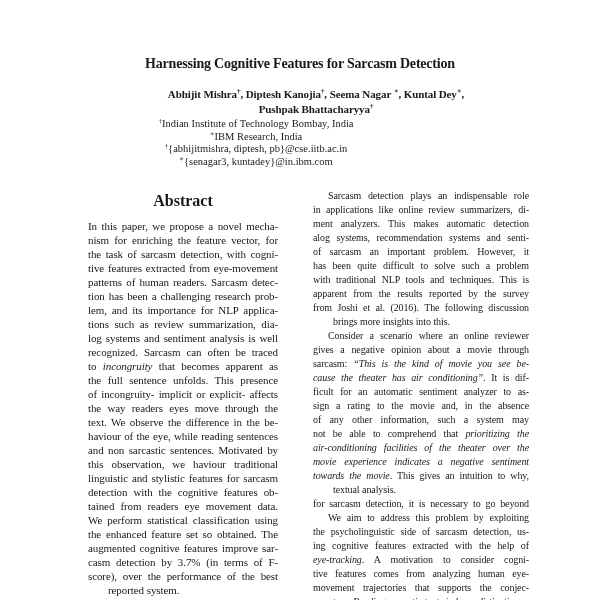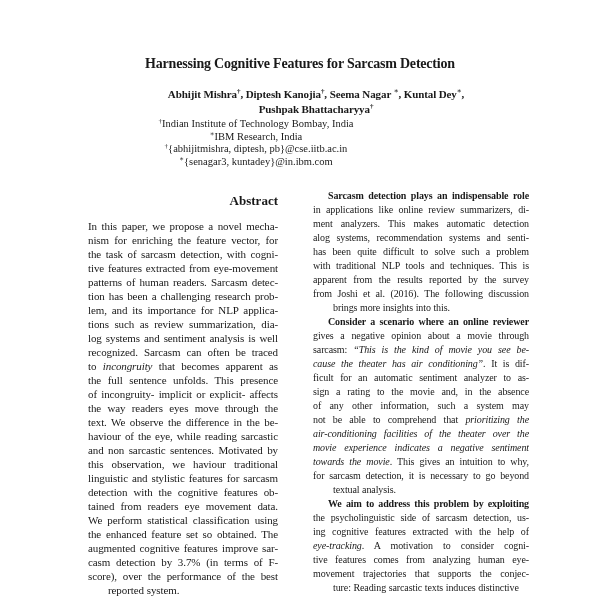--- a/index.html
+++ b/index.html
@@ -19,33 +19,33 @@
   }
   .authors .cline { line-height:15px; }
   .affils {
     position:absolute; left:0; top:118px; width:512px;
     text-align:center; font-size:10.5px;
   }
   .affils .cline { line-height:12.6px; }
   sup { font-size:7px; line-height:0; }
   .leftcol { position:absolute; left:88px; top:194px; width:190px; }
   .abstract-heading {
-    text-align:right; font-weight:bold; font-size:13px;
+    text-align:center; font-weight:bold; font-size:16px;
     height:14px; line-height:14px; margin-bottom:11px;
   }
   .leftcol .tline { font-size:11px; letter-spacing:-0.1px; }
   .rightcol { position:absolute; left:313px; top:189px; width:216px; }
   .rightcol .tline { font-size:10px; letter-spacing:-0.1px; }
   .tline {
     height:14px; line-height:14px; overflow:hidden;
     text-align:justify; text-align-last:justify;
     word-spacing:0.02em;
   }
   .tline.lastline { text-align:justify; text-align-last:left;margin-left:20px; }
-  .tline.firstline { text-indent:15px;font-weight:bold; }
+  .tline.firstline { text-indent:15px; }
 </style>
 </head>
 <body>
 
 <div class="page">
   <div class="title">Harnessing Cognitive Features for Sarcasm Detection</div>
   <div class="authors">
       <div class="cline">Abhijit Mishra<sup>†</sup>, Diptesh Kanojia<sup>†</sup>, Seema Nagar <sup>∗</sup>, Kuntal Dey<sup>∗</sup>,</div>
       <div class="cline">Pushpak Bhattacharyya<sup>†</sup></div>
     </div>
@@ -67,59 +67,60 @@
         <div class="tline">tion has been a challenging research prob-</div>
         <div class="tline">lem, and its importance for NLP applica-</div>
         <div class="tline">tions such as review summarization, dia-</div>
         <div class="tline">log systems and sentiment analysis is well</div>
         <div class="tline">recognized. Sarcasm can often be traced</div>
         <div class="tline">to <i>incongruity</i> that becomes apparent as</div>
         <div class="tline">the full sentence unfolds. This presence</div>
         <div class="tline">of incongruity- implicit or explicit- affects</div>
         <div class="tline">the way readers eyes move through the</div>
         <div class="tline">text. We observe the difference in the be-</div>
-        <div class="tline">haviour of the eye, while reading sarcastic</div>
+        <div class="tline">haviour of the eye, while reading sentences</div>
         <div class="tline">and non sarcastic sentences. Motivated by</div>
         <div class="tline">this observation, we haviour traditional</div>
         <div class="tline">linguistic and stylistic features for sarcasm</div>
         <div class="tline">detection with the cognitive features ob-</div>
         <div class="tline">tained from readers eye movement data.</div>
         <div class="tline">We perform statistical classification using</div>
         <div class="tline">the enhanced feature set so obtained. The</div>
         <div class="tline">augmented cognitive features improve sar-</div>
         <div class="tline">casm detection by 3.7% (in terms of F-</div>
         <div class="tline">score), over the performance of the best</div>
         <div class="tline lastline">reported system.</div>
       </div>
   </div>
 
   <div class="rightcol">
     <div>
         <div class="tline firstline">Sarcasm detection plays an indispensable role</div>
         <div class="tline">in applications like online review summarizers, di-</div>
         <div class="tline">ment analyzers. This makes automatic detection</div>
         <div class="tline">alog systems, recommendation systems and senti-</div>
+        <div class="tline">of sarcasm an important problem. However, it</div>
         <div class="tline">has been quite difficult to solve such a problem</div>
         <div class="tline">with traditional NLP tools and techniques. This is</div>
         <div class="tline">apparent from the results reported by the survey</div>
         <div class="tline">from Joshi et al. (2016). The following discussion</div>
         <div class="tline lastline">brings more insights into this.</div>
         <div class="tline firstline">Consider a scenario where an online reviewer</div>
         <div class="tline">gives a negative opinion about a movie through</div>
         <div class="tline">sarcasm: <i>“This is the kind of movie you see be-</i></div>
         <div class="tline"><i>cause the theater has air conditioning”</i>. It is dif-</div>
         <div class="tline">ficult for an automatic sentiment analyzer to as-</div>
         <div class="tline">sign a rating to the movie and, in the absence</div>
         <div class="tline">of any other information, such a system may</div>
         <div class="tline">not be able to comprehend that <i>prioritizing the</i></div>
         <div class="tline"><i>air-conditioning facilities of the theater over the</i></div>
         <div class="tline"><i>movie experience indicates a negative sentiment</i></div>
         <div class="tline"><i>towards the movie</i>. This gives an intuition to why,</div>
+        <div class="tline lastline">textual analysis.</div>
         <div class="tline">for sarcasm detection, it is necessary to go beyond</div>
-        <div class="tline lastline">textual analysis.</div>
         <div class="tline firstline">We aim to address this problem by exploiting</div>
         <div class="tline">the psycholinguistic side of sarcasm detection, us-</div>
         <div class="tline">ing cognitive features extracted with the help of</div>
         <div class="tline"><i>eye-tracking</i>. A motivation to consider cogni-</div>
         <div class="tline">tive features comes from analyzing human eye-</div>
         <div class="tline">movement trajectories that supports the conjec-</div>
         <div class="tline lastline">ture: Reading sarcastic texts induces distinctive</div>
       </div>
   </div>
 </div>

